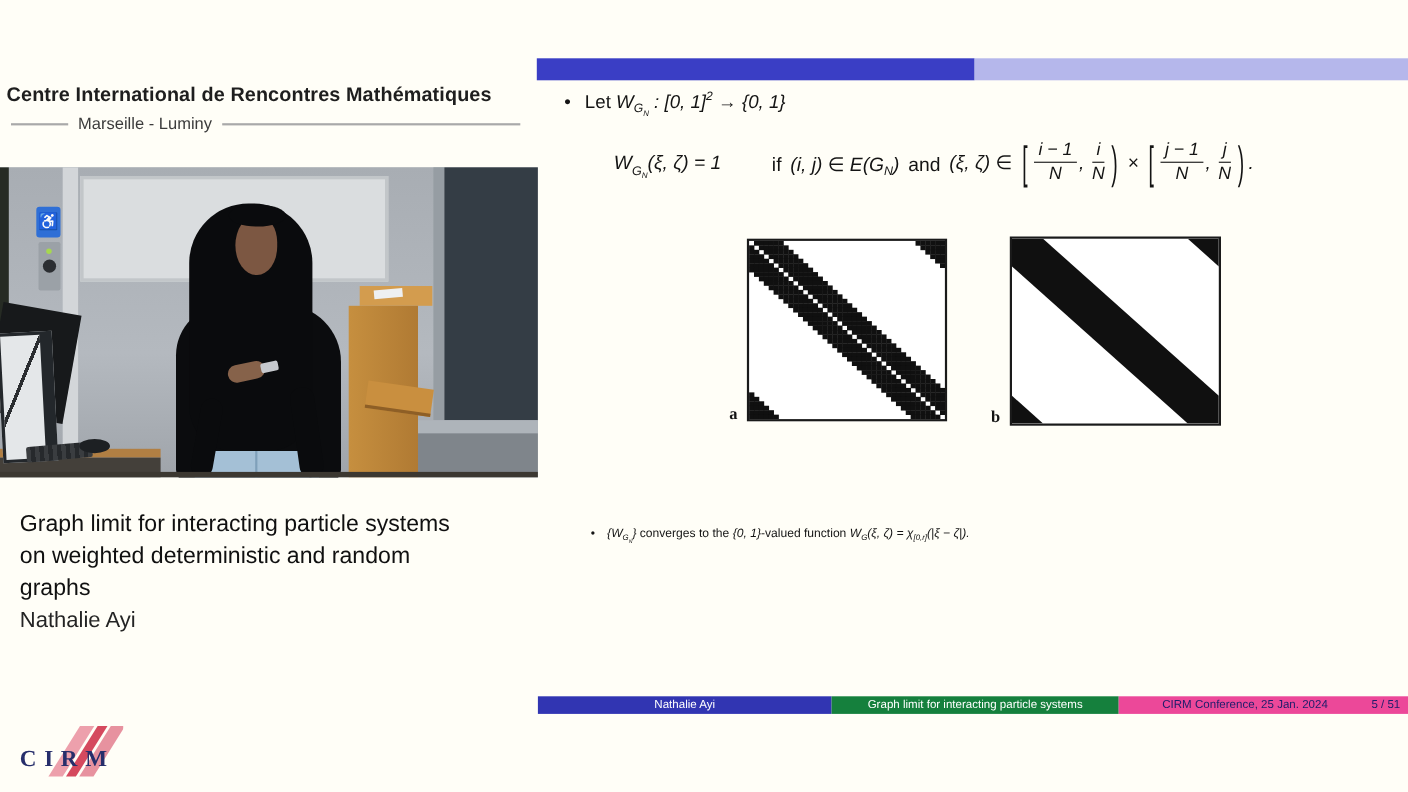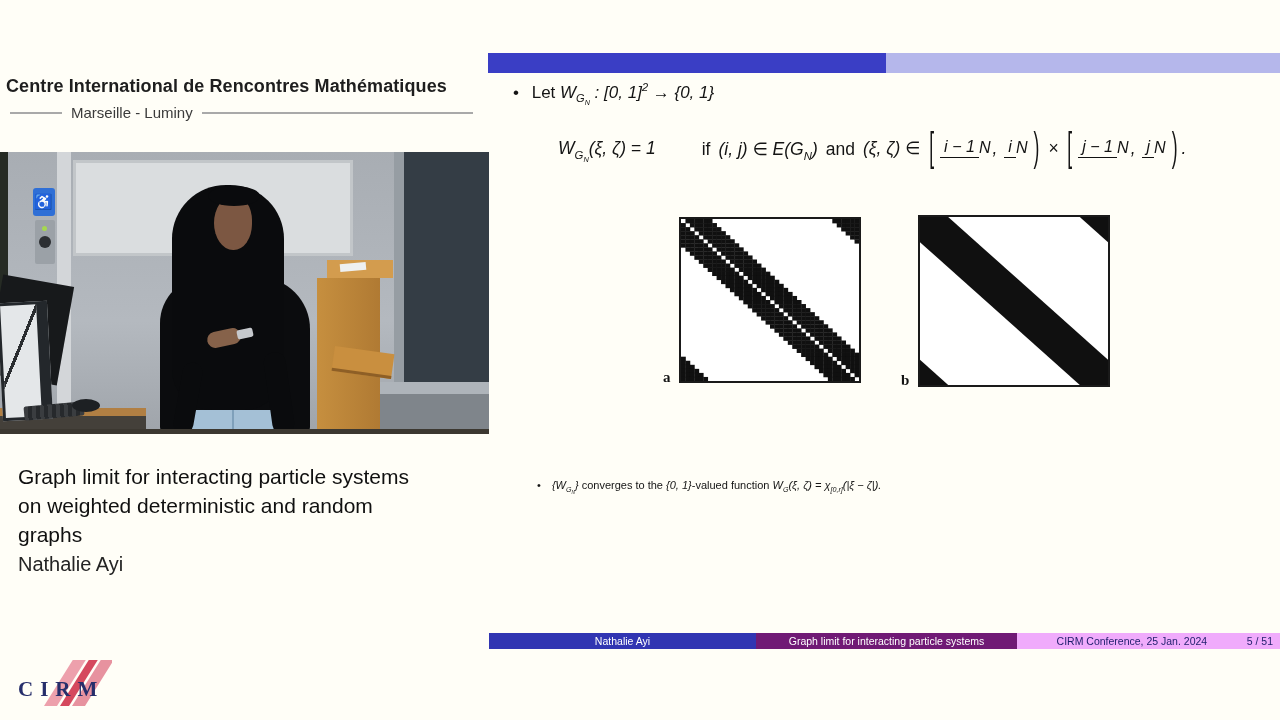--- a/index.html
+++ b/index.html
@@ -64,41 +64,41 @@
   .rm{font-style:normal;}
   .math{font-style:italic;font-family:"Liberation Sans","DejaVu Sans",sans-serif;}
   sub,sup{font-size:.65em;line-height:0;}
   .b1{position:absolute;left:513px;top:83px;font-size:17px;width:740px;}
   .b2{position:absolute;left:537px;top:479px;font-size:11px;width:760px;}
   .dot{margin-right:8px;}
   .formula{position:absolute;left:558px;top:118px;width:720px;height:62px;display:flex;
            align-items:center;font-size:17.5px;}
   .formula .rm.ifw{margin-left:46px;margin-right:8px;}
   .formula .rm.andw{margin:0 8px;}
-  .frac{display:inline-flex;flex-direction:row;vertical-align:middle;text-align:center;
+  .frac{display:inline-flex;flex-direction:column;vertical-align:middle;text-align:center;
         line-height:1.15;font-size:.92em;margin:0 2px;transform:translateY(-2px);}
   .frac .fnum{border-bottom:1.5px solid #111;padding:0 4px 1px;}
   .frac .fden{padding-top:1px;}
   .bigd{display:inline-block;font-style:normal;font-weight:300;transform:scaleY(2.35);
         transform-origin:center;margin:0 4px;}
   .plot-wrap{position:absolute;background:#fff;border:2px solid #1a1a1a;box-sizing:border-box;}
   .plot-wrap svg{display:block;width:100%;height:100%;}
   .pa{left:679px;top:217px;width:182px;height:166px;}
   .pb{left:918px;top:215px;width:192px;height:172px;}
   .plot-label{position:absolute;font-family:"Liberation Serif",serif;font-weight:bold;font-size:15px;}
   .la{left:663px;top:369px;}
   .lb{left:901px;top:372px;}
   .caption{position:absolute;left:515px;top:419px;width:740px;text-align:center;font-size:15.5px;
            line-height:20px;color:#111;}
   .footer{position:absolute;left:489px;top:633px;width:791px;height:16px;display:flex;
           font-size:10.5px;line-height:16px;}
   .fseg{height:16px;overflow:hidden;white-space:nowrap;}
   .f1{width:267px;background:#3135b2;color:#fff;text-align:center;}
-  .f2{width:261px;background:#701a75;color:#fff;text-align:center;}
-  .f3{width:263px;background:#f0abfc;color:#1d1d6b;display:flex;align-items:center;}
+  .f2{width:261px;background:#15803d;color:#fff;text-align:center;}
+  .f3{width:263px;background:#ec4899;color:#1d1d6b;display:flex;align-items:center;}
   .f3 .conf{margin:0 auto;}
   .f3 .pg{padding-right:7px;}
 </style>
 </head>
 <body>
 
 <div class="stage">
 
   <div class="org">Centre International de Rencontres Mathématiques</div>
   <div class="loc-row">

